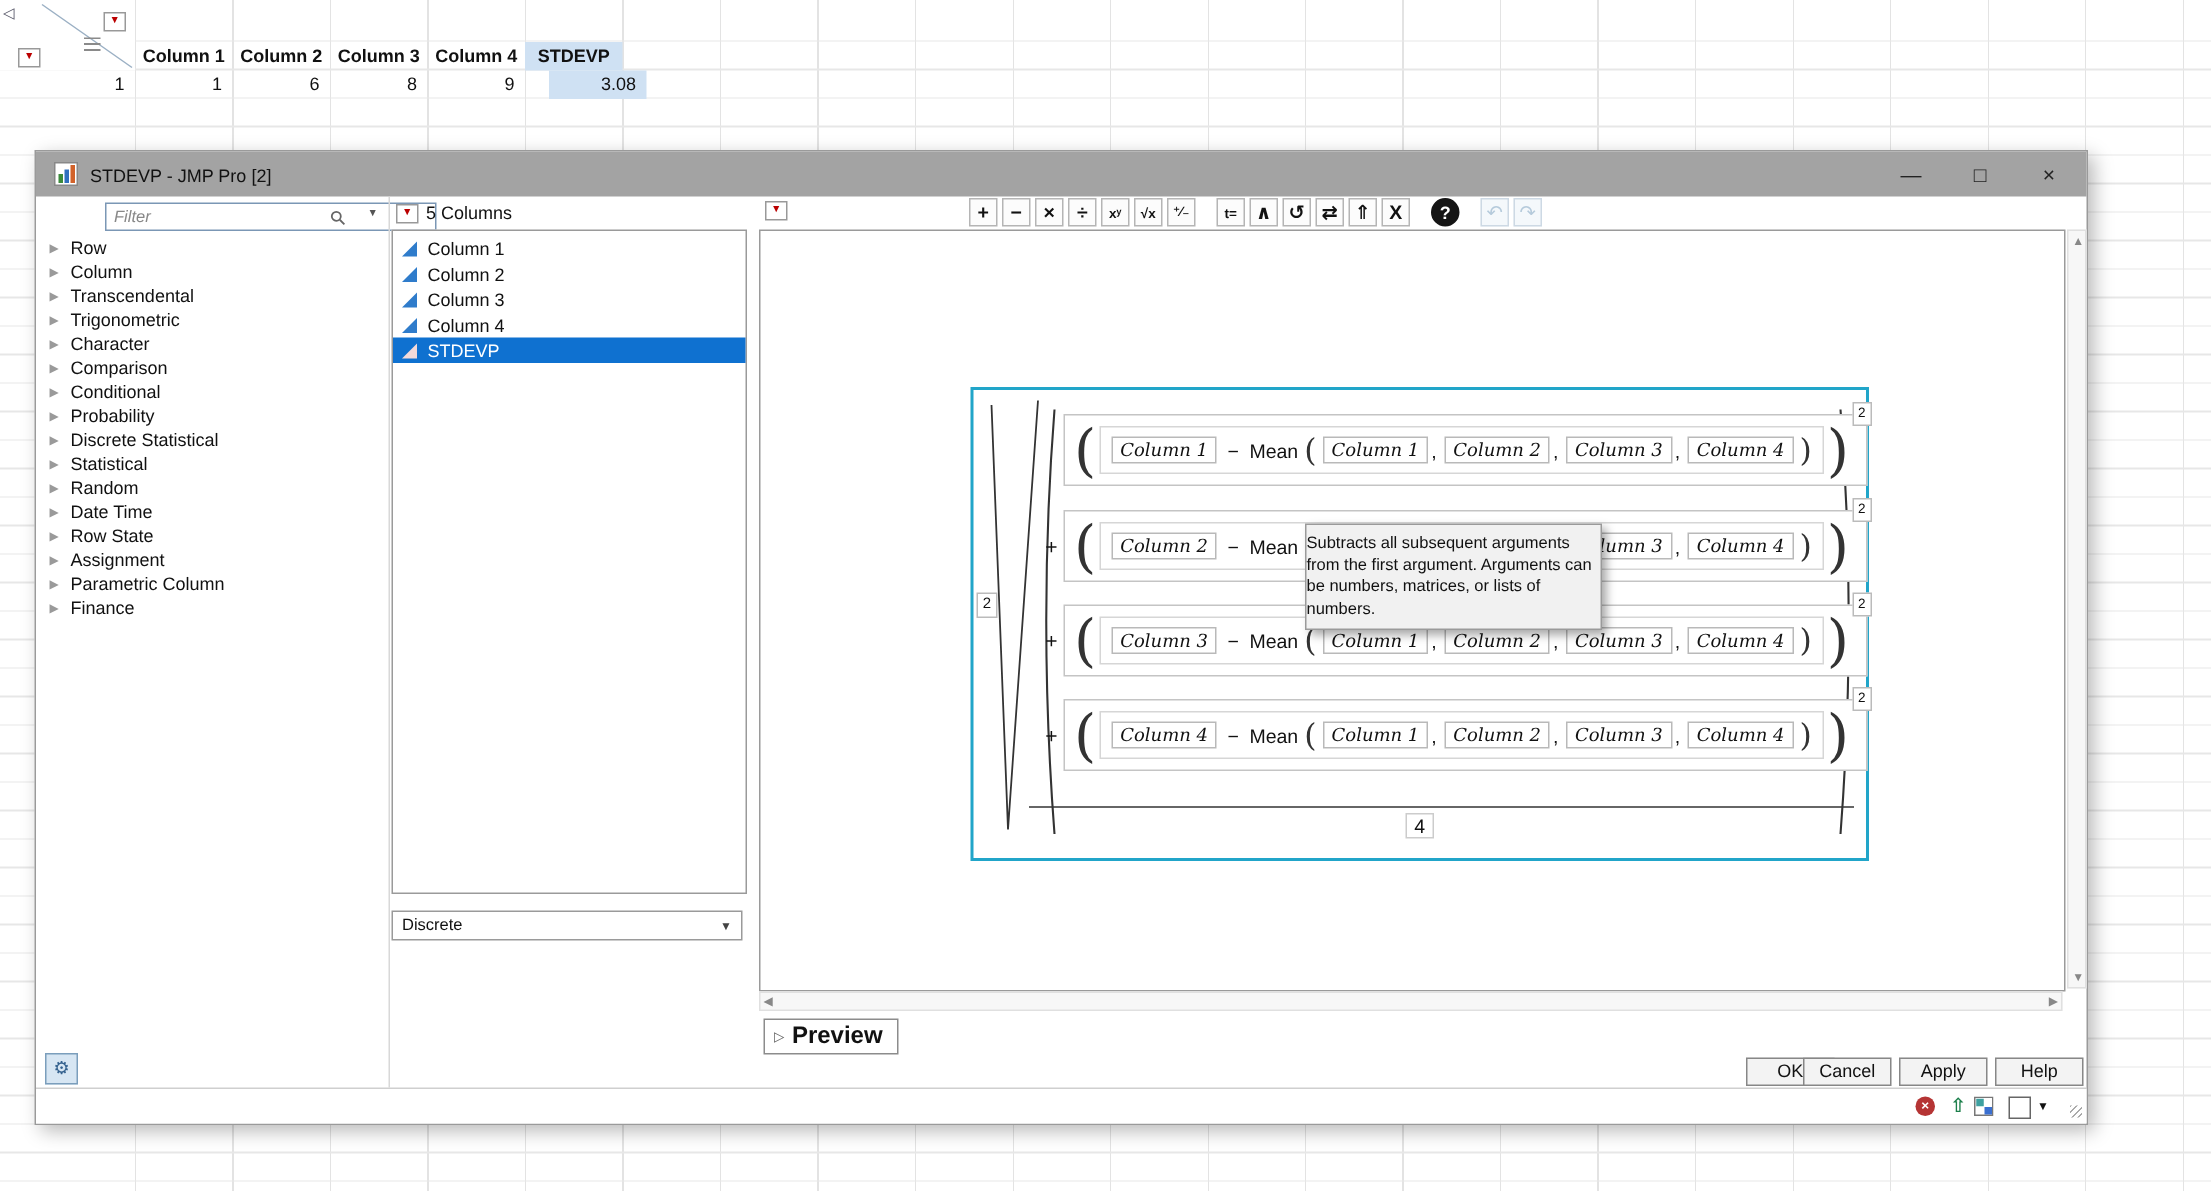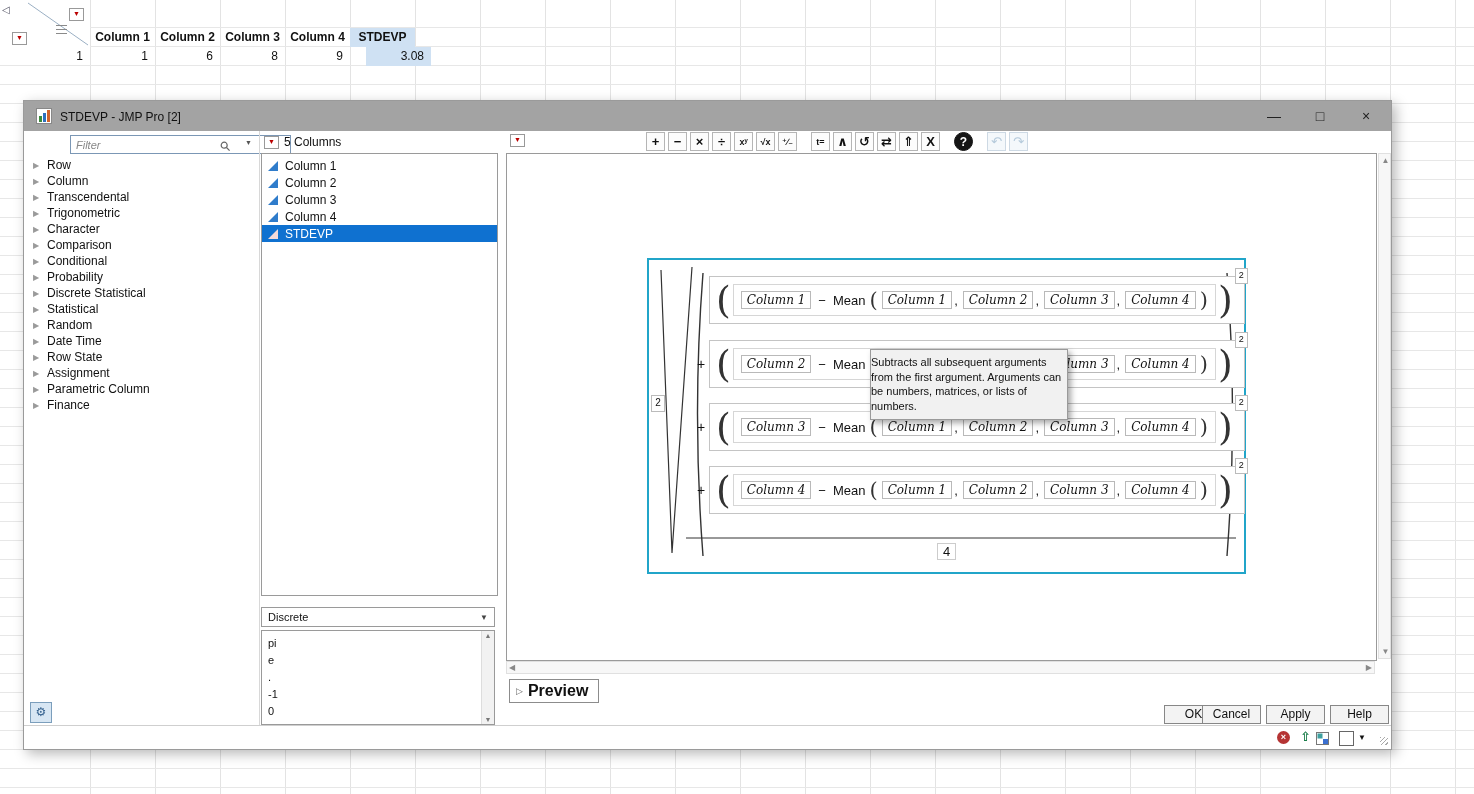--- a/index.html
+++ b/index.html
@@ -276,31 +276,20 @@
     <div class="col-item selected">
         <span class="tri-icon"></span>
         <span>STDEVP</span>
       </div>
   </div>
 
   <div class="constants-select">
     <span>Discrete</span>
     <span class="caret">▼</span>
   </div>
-  <div class="constants-list">
-    <div class="const-item">pi</div>
-    <div class="const-item">e</div>
-    <div class="const-item">.</div>
-    <div class="const-item">-1</div>
-    <div class="const-item">0</div>
-    <div class="constants-scroll">
-      <span class="a" style="top:1px">▲</span>
-      <span class="a" style="bottom:1px">▼</span>
-    </div>
-  </div>
 
   <div class="rt" style="position:absolute;left:486px;top:33px">▼</div>
 
   <div class="toolbar">
     <div class="tb">+</div>
     <div class="tb">−</div>
     <div class="tb">×</div>
     <div class="tb">÷</div>
     <div class="tb sm">xʸ</div>
     <div class="tb sm">√x</div>

